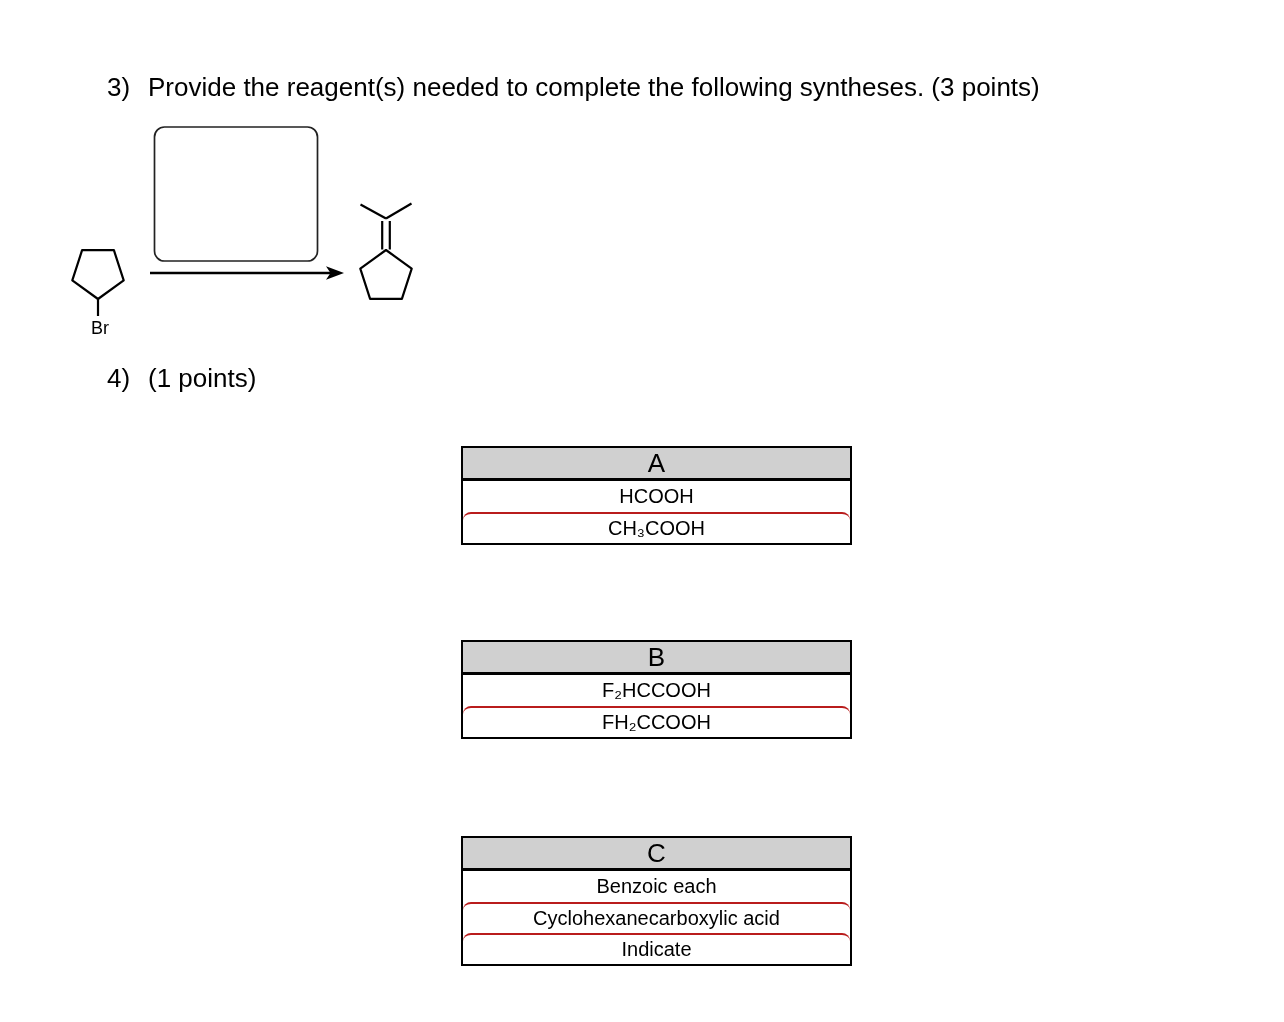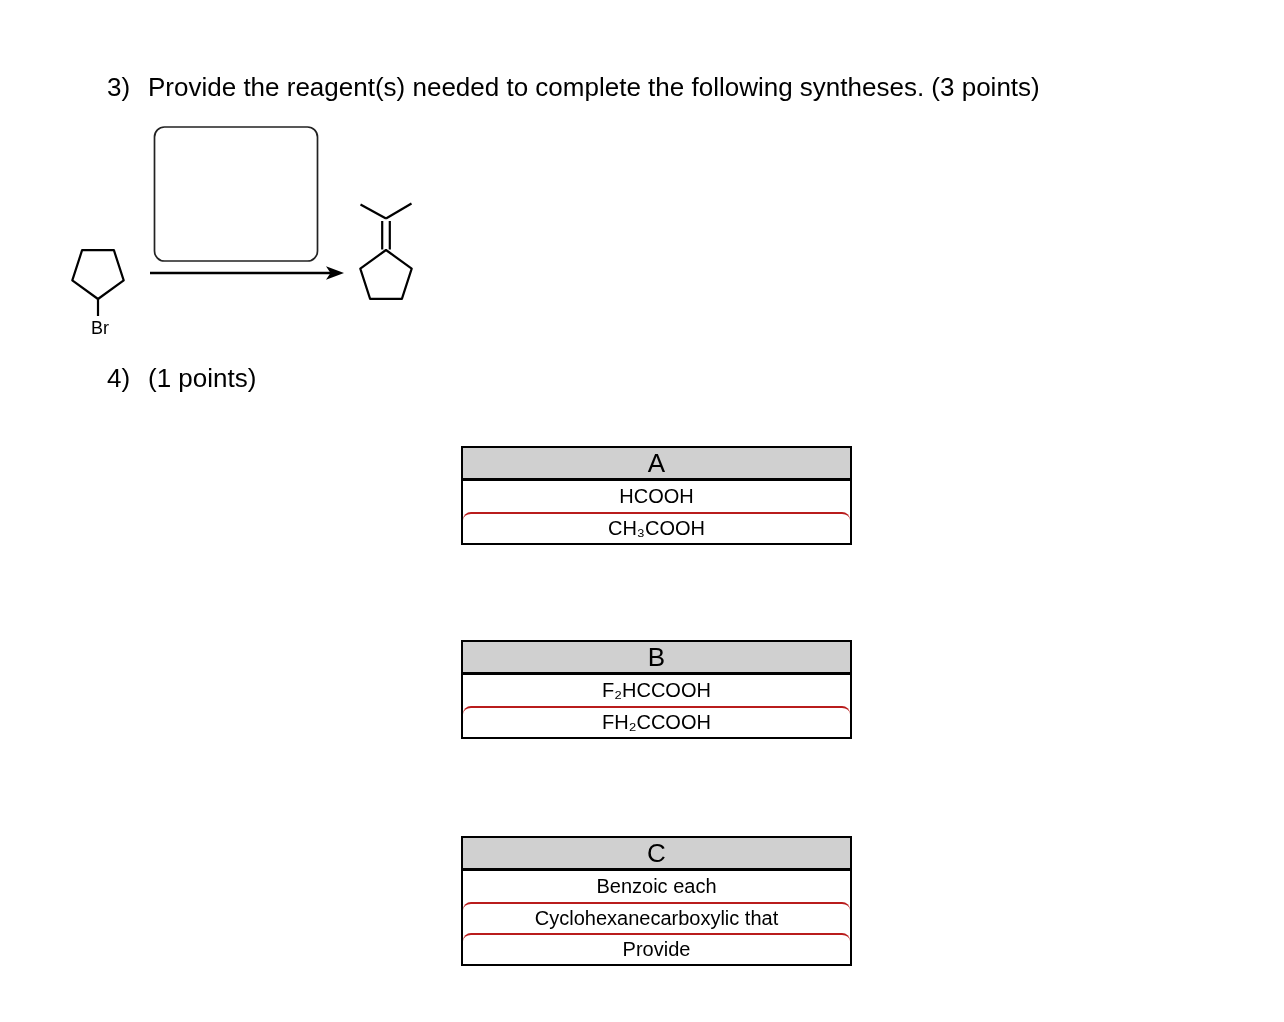--- a/index.html
+++ b/index.html
@@ -114,17 +114,17 @@
 
   <div class="acid-table" id="tableB">
     <div class="hdr" style="background: rgb(208, 208, 208);">B</div>
     <div class="row">F₂HCCOOH</div>
     <div class="row">FH₂CCOOH</div>
   </div>
 
   <div class="acid-table" id="tableC">
     <div class="hdr" style="background: rgb(208, 208, 208);">C</div>
     <div class="row">Benzoic each</div>
-    <div class="row">Cyclohexanecarboxylic that</div>
-    <div class="row">Provide</div>
+    <div class="row">Cyclohexanecarboxylic acid</div>
+    <div class="row">Indicate</div>
   </div>
 
 </div>
 
 </body></html>

